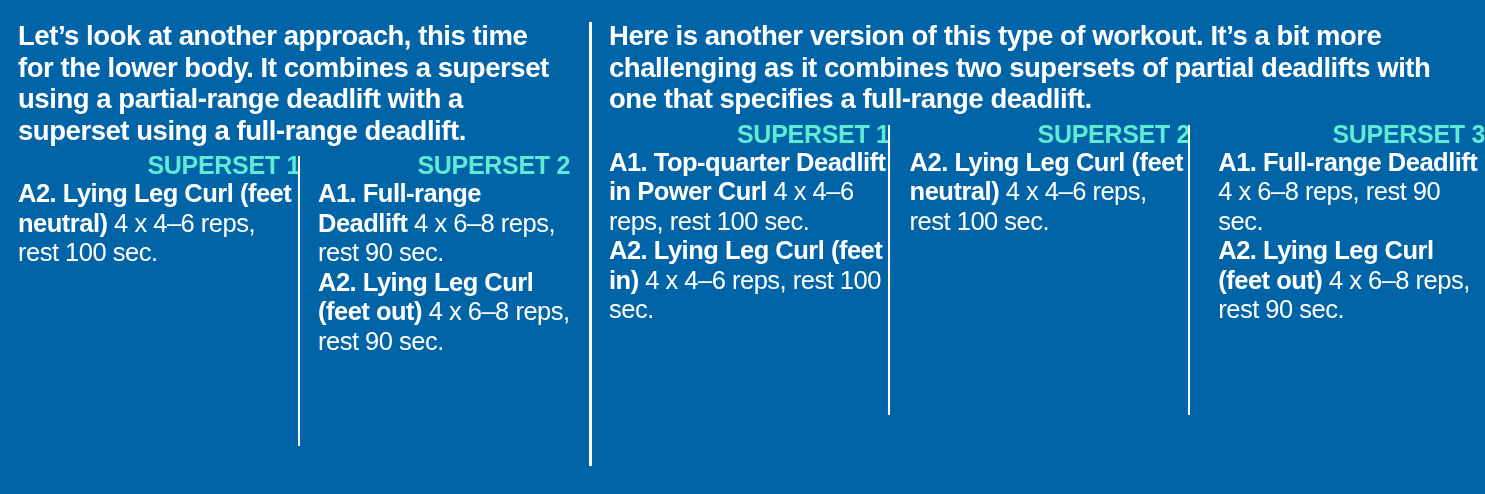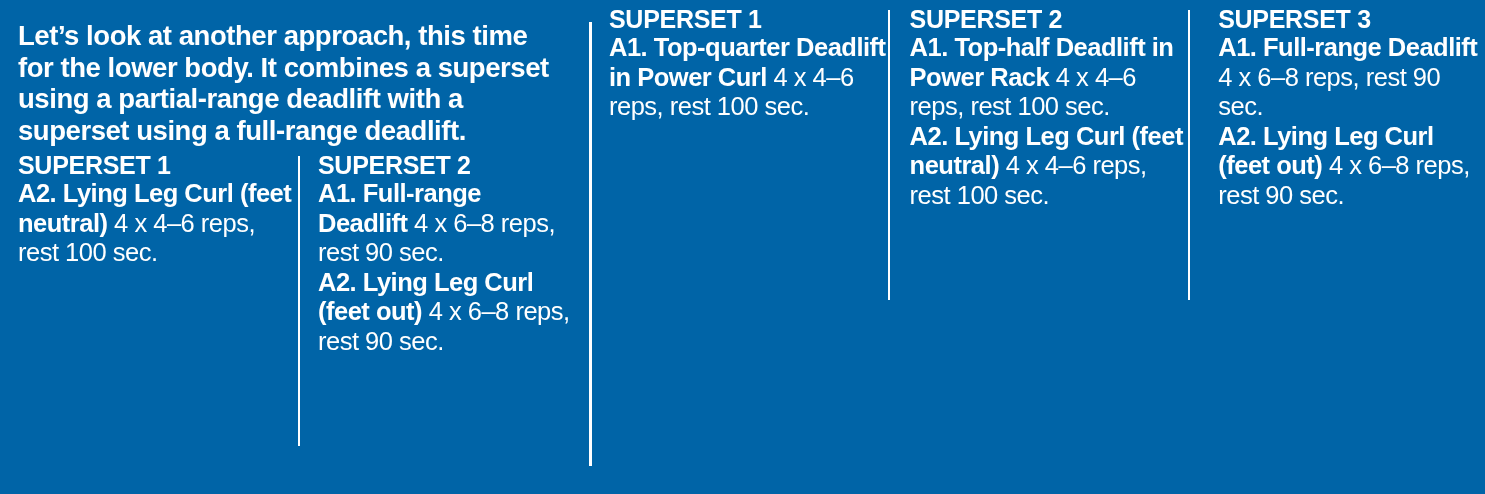--- a/index.html
+++ b/index.html
@@ -101,27 +101,28 @@
   
   .panel.left  .col.c1 { width: 282px; }
   .panel.left  .col.c2 { width: 270px; padding-left: 18px; }
 
   
   .panel.right .col.c1 { width: 284px; }
   .panel.right .col.c2 { width: 304px; padding-left: 20px; }
   .panel.right .col.c3 { width: 290px; padding-left: 20px; margin-left: 8px; }
 
   .ss-title {
-    color: #ffffff;
+    color: #5eead4;
     font-weight: bold;
     font-size: 25px;
     line-height: 28px;
     letter-spacing: -0.3px;
     margin: 0 0 0 0;
     white-space: nowrap;
+    text-align: right;
   }
 
   .ss-body {
     color: #ffffff;
     font-size: 25.5px;
     line-height: 29.5px;
     letter-spacing: -0.5px;
     margin: 0;
   }
   .ss-body .item { margin: 0; }
@@ -156,34 +157,35 @@
           <div class="ss-body">
             <div class="item"><b>A1.</b> <b>Full-range Deadlift</b> <span class="reps">4 x 6–8 reps, rest 90 sec.</span></div>
             <div class="item"><b>A2.</b> <b>Lying Leg Curl (feet out)</b> <span class="reps">4 x 6–8 reps, rest 90 sec.</span></div>
           </div>
         </div>
 
       </div>
     </div>
 
     <div class="panel right">
+      <p class="intro">Here is another version of this type of workout. It’s a bit more challenging as it combines two supersets of partial deadlifts with one that specifies a  full-range deadlift.</p>
 
       <div class="columns">
 
         <div class="col c1 ruled">
           <div class="ss-title">SUPERSET 1</div>
           <div class="ss-body">
             <div class="item"><b>A1.</b> <b>Top-quarter Deadlift in Power Curl</b> <span class="reps">4 x 4–6 reps, rest 100 sec.</span></div>
+            <div class="item"><b>A2.</b> <b>Lying Leg Curl (feet in)</b> <span class="reps">4 x 4–6 reps, rest 100 sec.</span></div>
           </div>
         </div>
 
         <div class="col c2 ruled">
           <div class="ss-title">SUPERSET 2</div>
           <div class="ss-body">
-            <div class="item"><b>A1.</b> <b>Top-half Deadlift in Power Rack</b> <span class="reps">4 x 4–6 reps, rest 100 sec.</span></div>
             <div class="item"><b>A2.</b> <b>Lying Leg Curl (feet neutral)</b> <span class="reps">4 x 4–6 reps, rest 100 sec.</span></div>
           </div>
         </div>
 
         <div class="col c3">
           <div class="ss-title">SUPERSET 3</div>
           <div class="ss-body">
             <div class="item"><b>A1.</b> <b>Full-range Deadlift</b> <span class="reps">4 x 6–8 reps, rest 90 sec.</span></div>
             <div class="item"><b>A2.</b> <b>Lying Leg Curl (feet out)</b> <span class="reps">4 x 6–8 reps, rest 90 sec.</span></div>
           </div>

